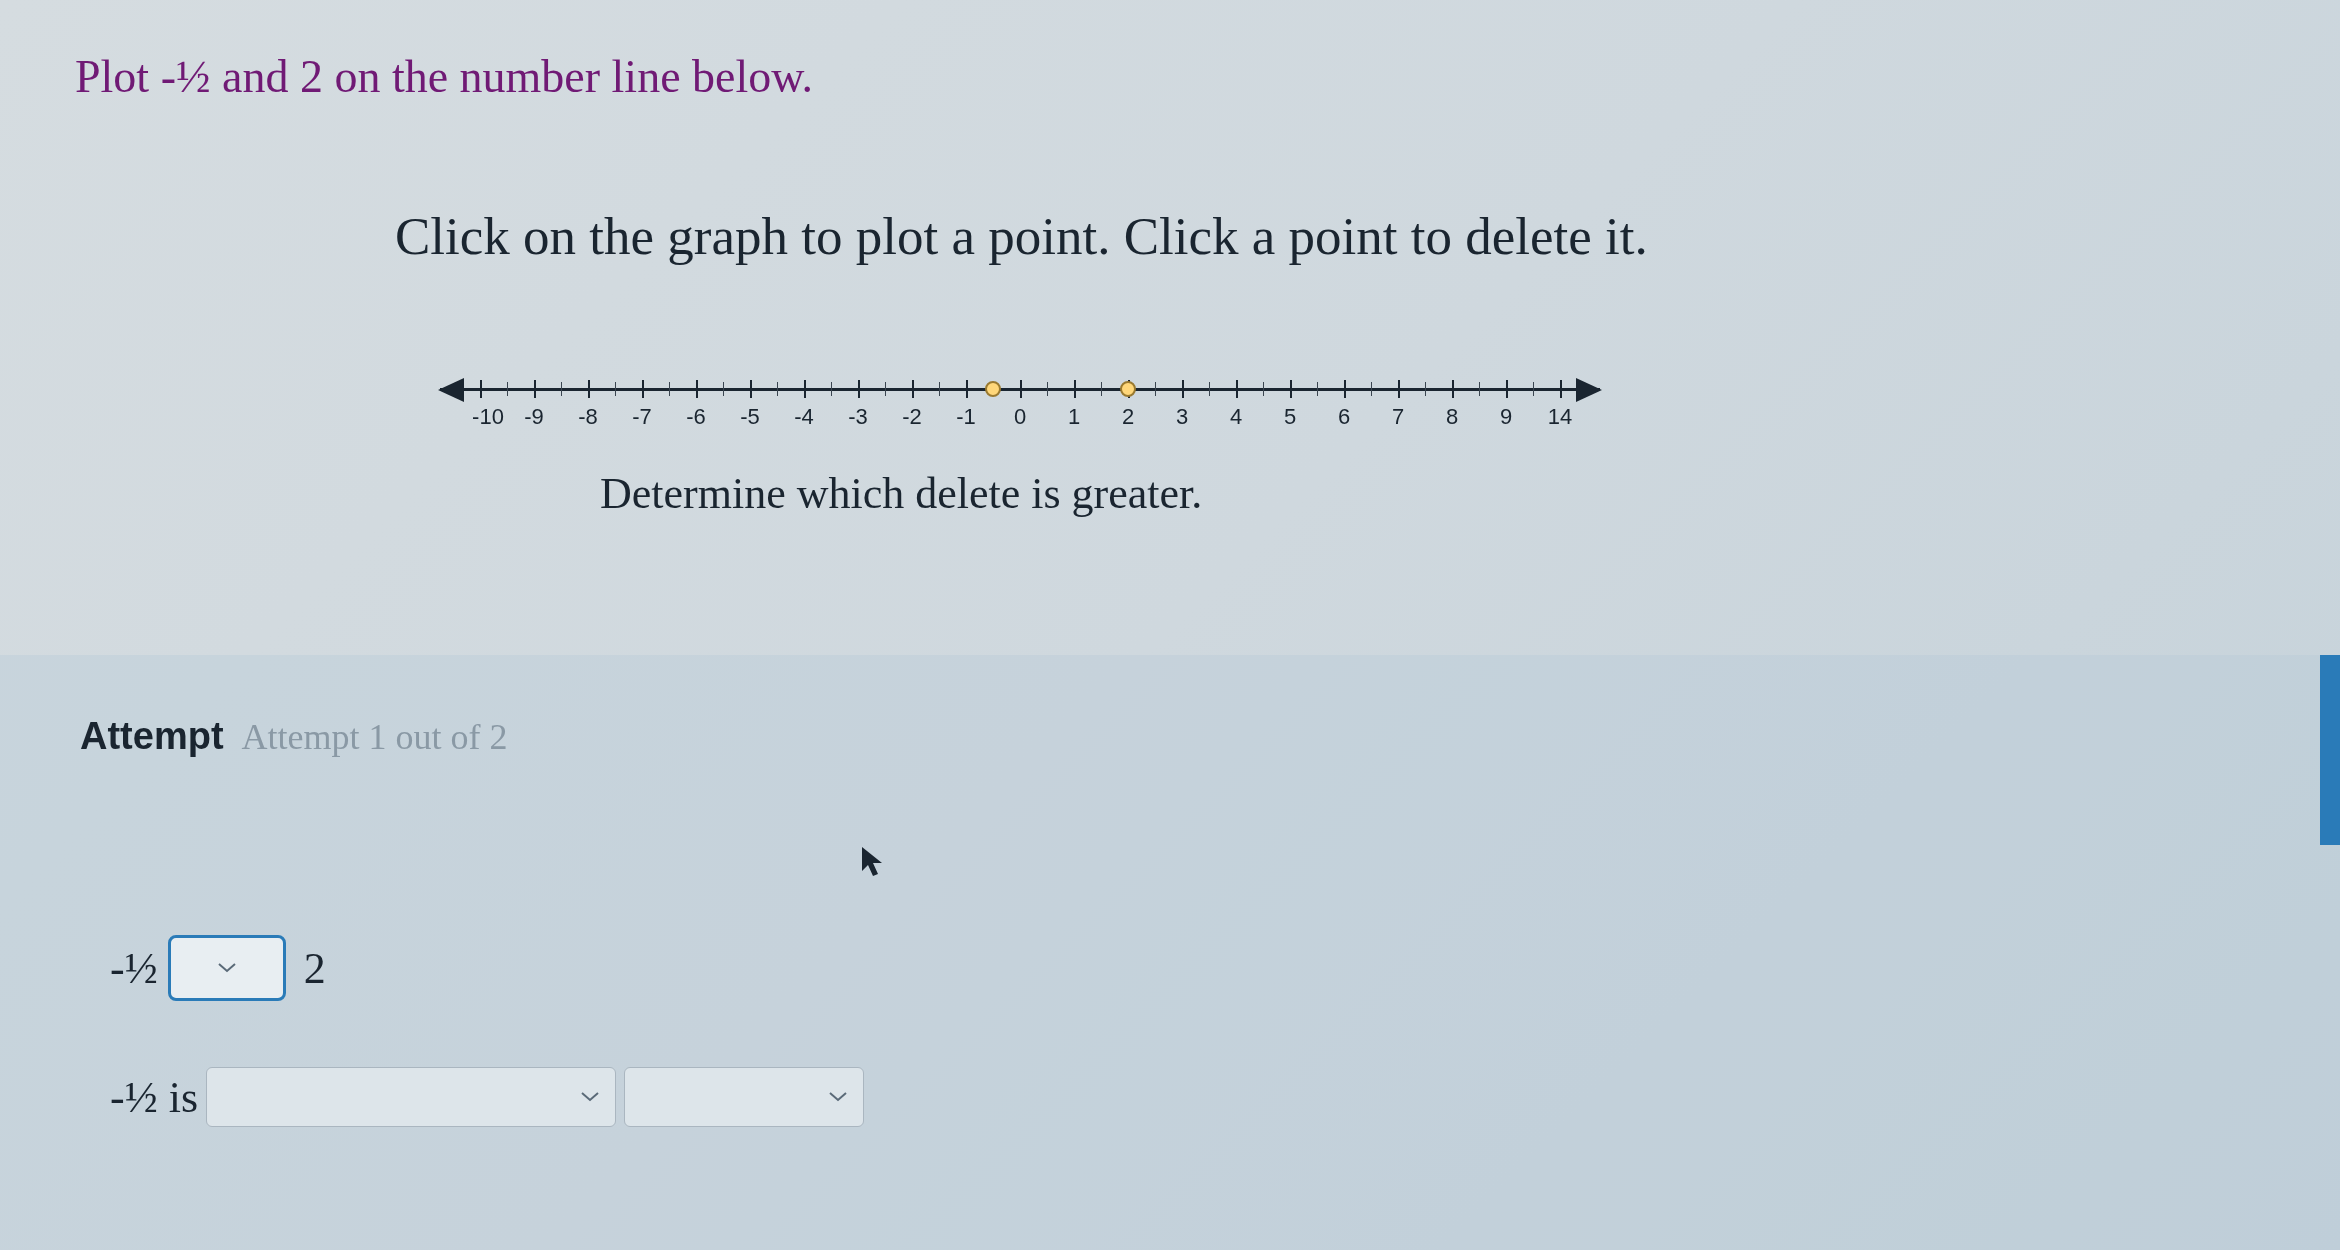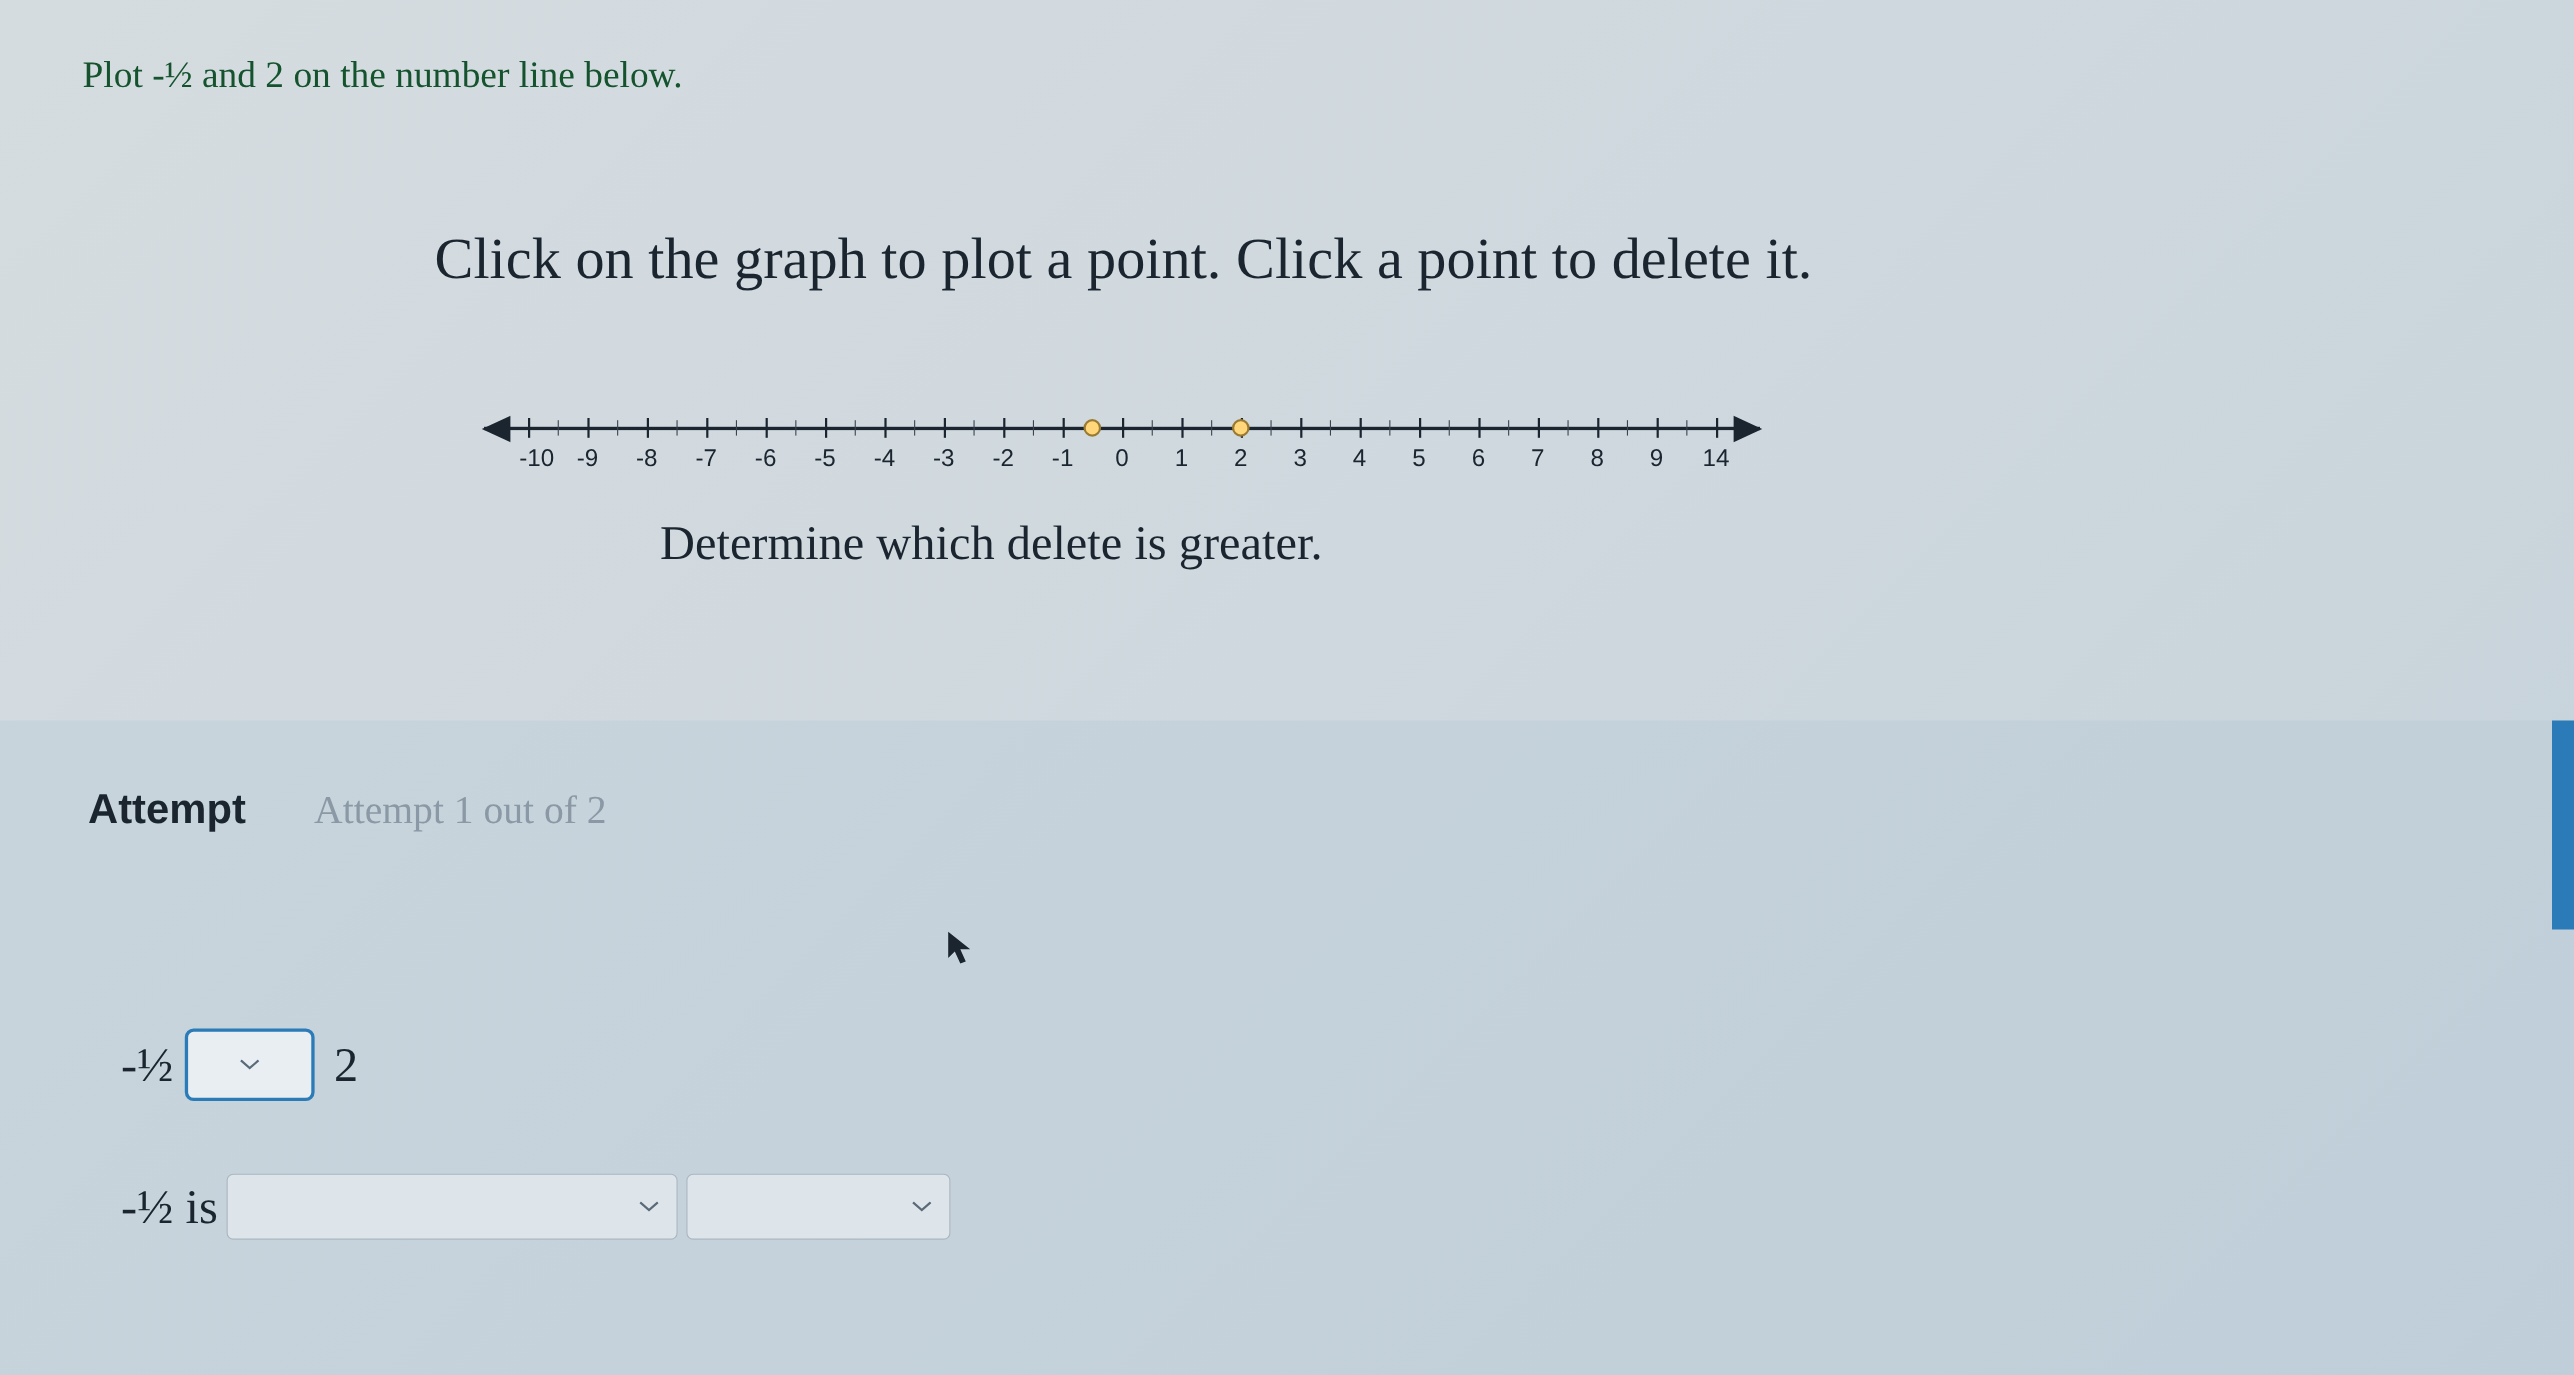--- a/index.html
+++ b/index.html
@@ -13,23 +13,23 @@
       background: linear-gradient(135deg, #d5dce0 0%, #cfd8de 50%, #c5d2da 100%);
       font-family: Georgia, 'Times New Roman', serif;
       color: #1a2530;
       position: relative;
       overflow: hidden;
     }
     .question-text {
       position: absolute;
       top: 50px;
       left: 75px;
-      font-size: 34px;
+      font-size: 46px;
       font-weight: 500;
-      color: #14532d;
+      color: #701a75;
     }
     .instruction-text {
       position: absolute;
       top: 206px;
       left: 395px;
       font-size: 53px;
       color: #1a2530;
     }
     .number-line-container {
       position: absolute;
@@ -124,21 +124,20 @@
     .answer-label {
       font-size: 38px;
       font-weight: bold;
       color: #1a2530;
       font-family: Arial, sans-serif;
     }
     .attempt-text {
       font-size: 36px;
       color: #8a99a5;
       font-family: Georgia, serif;
-      margin-left: 44px;
     }
     .cursor-icon {
       position: absolute;
       top: 190px;
       left: 860px;
     }
     .compare-row {
       position: absolute;
       top: 280px;
       left: 110px;

